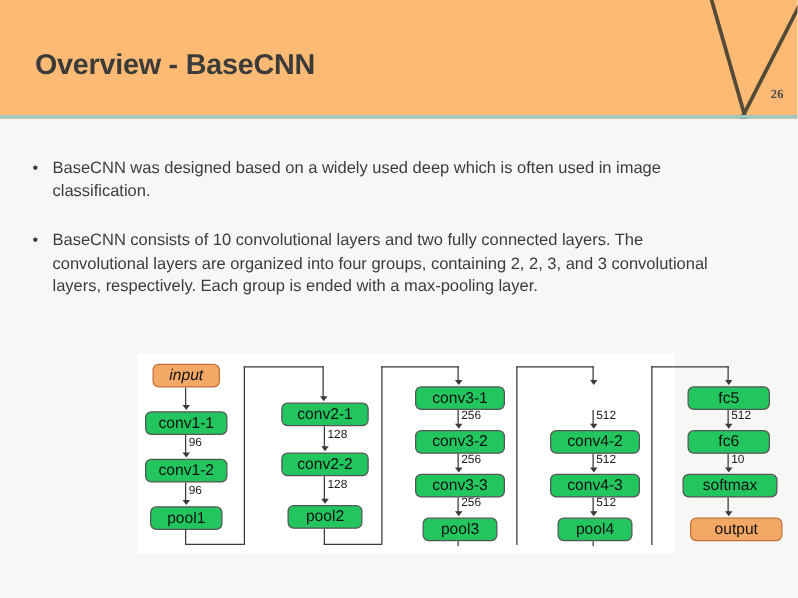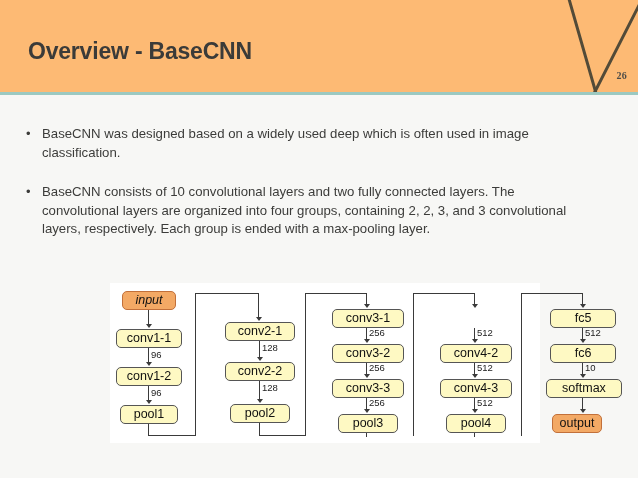--- a/index.html
+++ b/index.html
@@ -53,21 +53,21 @@
   #diagram{
     position:absolute;left:110px;top:283px;width:430px;height:160px;
     background:#FFFFFF;
   }
   .dgrp{position:absolute;top:0;height:160px;}
   .node{
     position:absolute;
     box-sizing:border-box;
     border:1.3px solid #555;
     border-radius:5px;
-    background:#fef9c3;
+    background:#22c55e;
     color:#111;
     font-size:12.5px;
     line-height:1;
     display:flex;align-items:center;justify-content:center;
     height:19px;
     white-space:nowrap;
   }
   .node.accent{background:#F3A965;border-color:#C2703A;}
   .lbl{
     position:absolute;
@@ -232,16 +232,16 @@
 
     <div class="vline" style="left:38px;top:80px;height:12px;"></div>
     <div class="arrowhead" style="left:35.6px;top:91px;"></div>
     <div class="lbl" style="left:41px;top:80px;">10</div>
 
     <div class="node" style="left:2px;top:96px;width:76px;">softmax</div>
 
     <div class="vline" style="left:38px;top:115px;height:12px;"></div>
     <div class="arrowhead" style="left:35.6px;top:126px;"></div>
 
-    <div class="node accent" style="left:8px;top:131px;width:50px;text-align:right;">output</div>
+    <div class="node accent" style="left:8px;top:131px;width:74px;text-align:right;">output</div>
   </div>
 
 </div>
 
 </body></html>

